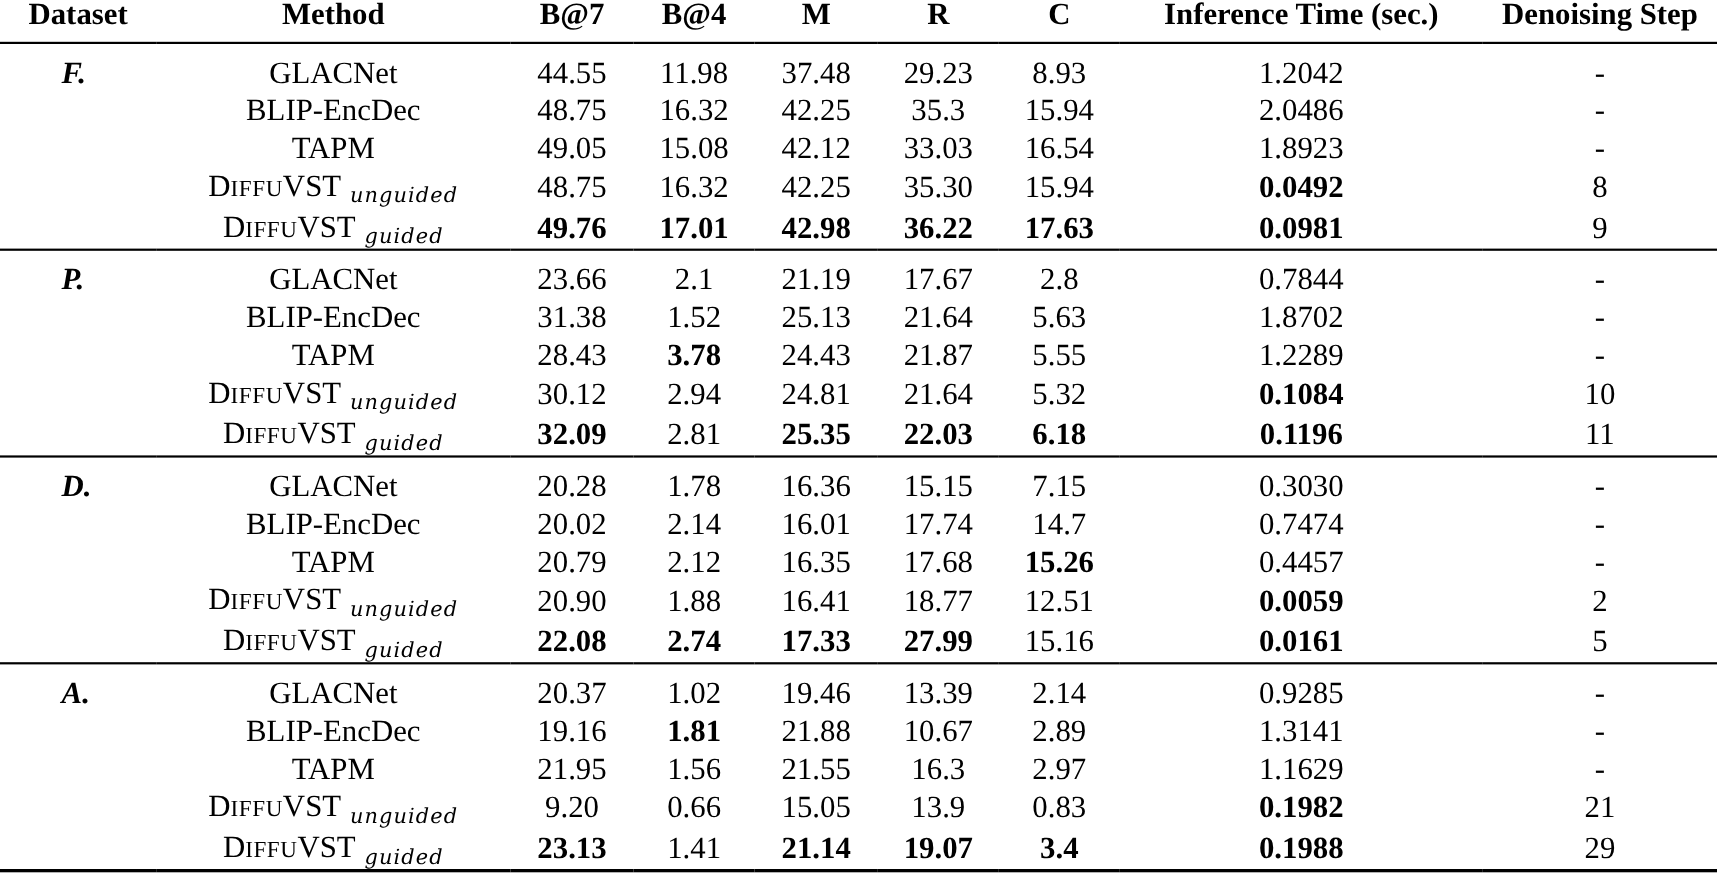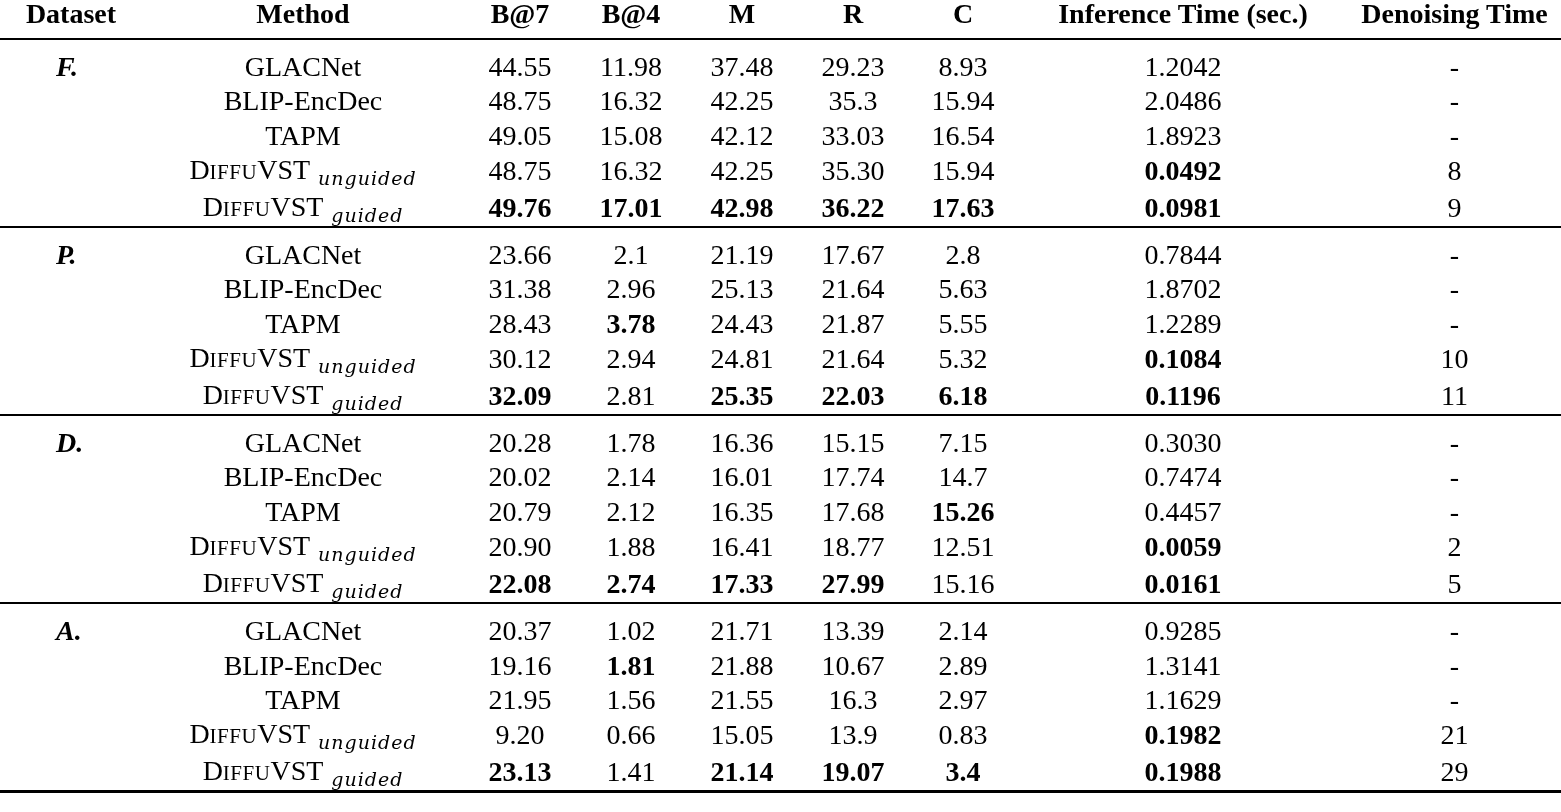--- a/index.html
+++ b/index.html
@@ -48,21 +48,21 @@
   <thead>
     <tr>
       <th>Dataset</th>
       <th>Method</th>
       <th>B@7</th>
       <th>B@4</th>
       <th>M</th>
       <th>R</th>
       <th>C</th>
       <th>Inference Time (sec.)</th>
-      <th>Denoising Time</th>
+      <th>Denoising Step</th>
     </tr>
   </thead>
   <tbody class="group">
       <tr class="first">
         <td class="ds">F.</td>
         <td>GLACNet</td>
         <td>44.55</td>
         <td>11.98</td>
         <td>37.48</td>
         <td>29.23</td>
@@ -124,21 +124,21 @@
         <td>21.19</td>
         <td>17.67</td>
         <td>2.8</td>
         <td>0.7844</td>
         <td>-</td>
       </tr>
       <tr>
         <td class="ds"></td>
         <td>BLIP-EncDec</td>
         <td>31.38</td>
-        <td>2.96</td>
+        <td>1.52</td>
         <td>25.13</td>
         <td>21.64</td>
         <td>5.63</td>
         <td>1.8702</td>
         <td>-</td>
       </tr>
       <tr>
         <td class="ds"></td>
         <td>TAPM</td>
         <td>28.43</td>
@@ -228,21 +228,21 @@
         <td class="b">0.0161</td>
         <td>5</td>
       </tr>
     </tbody>
     <tbody class="group">
       <tr class="first">
         <td class="ds">A.</td>
         <td>GLACNet</td>
         <td>20.37</td>
         <td>1.02</td>
-        <td>21.71</td>
+        <td>19.46</td>
         <td>13.39</td>
         <td>2.14</td>
         <td>0.9285</td>
         <td>-</td>
       </tr>
       <tr>
         <td class="ds"></td>
         <td>BLIP-EncDec</td>
         <td>19.16</td>
         <td class="b">1.81</td>

